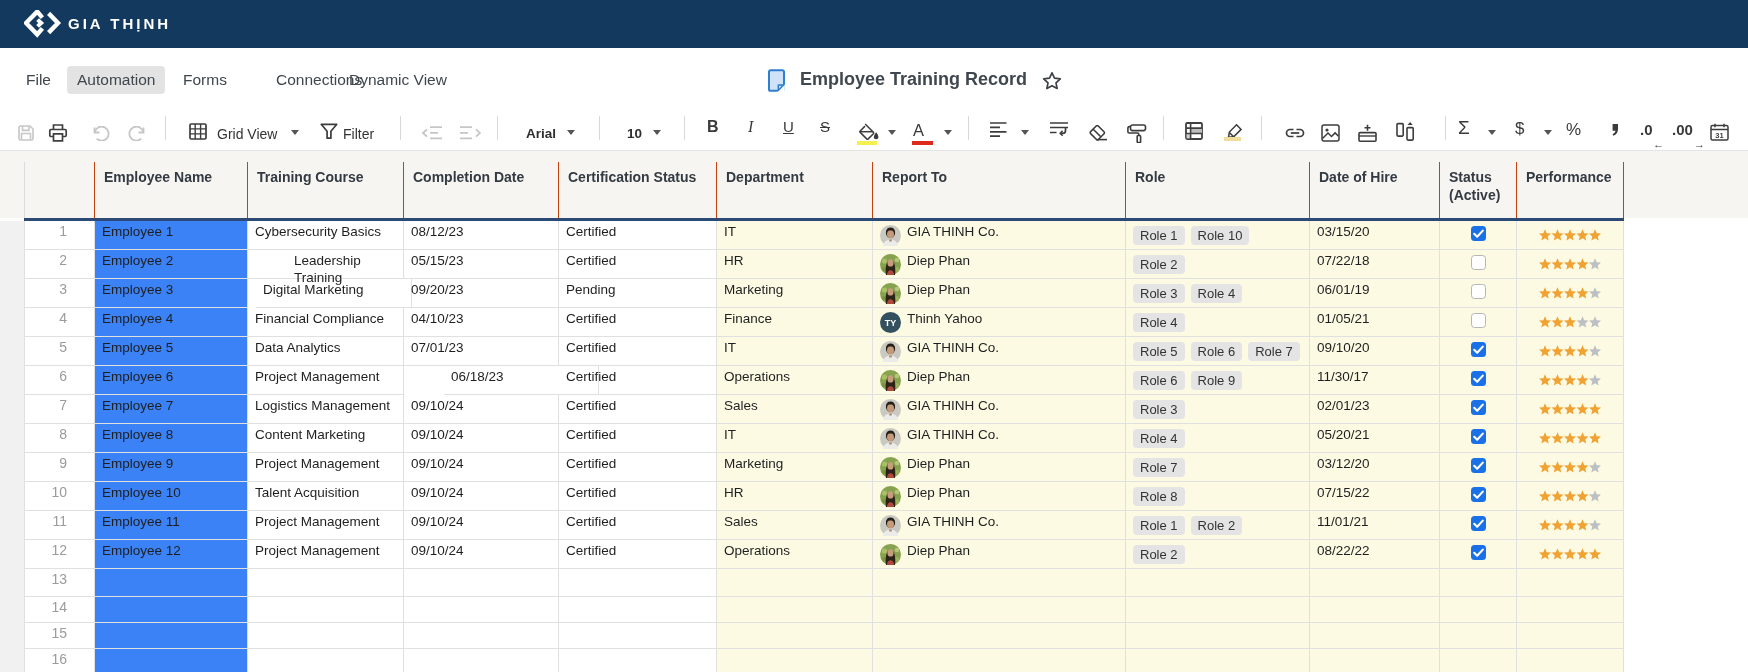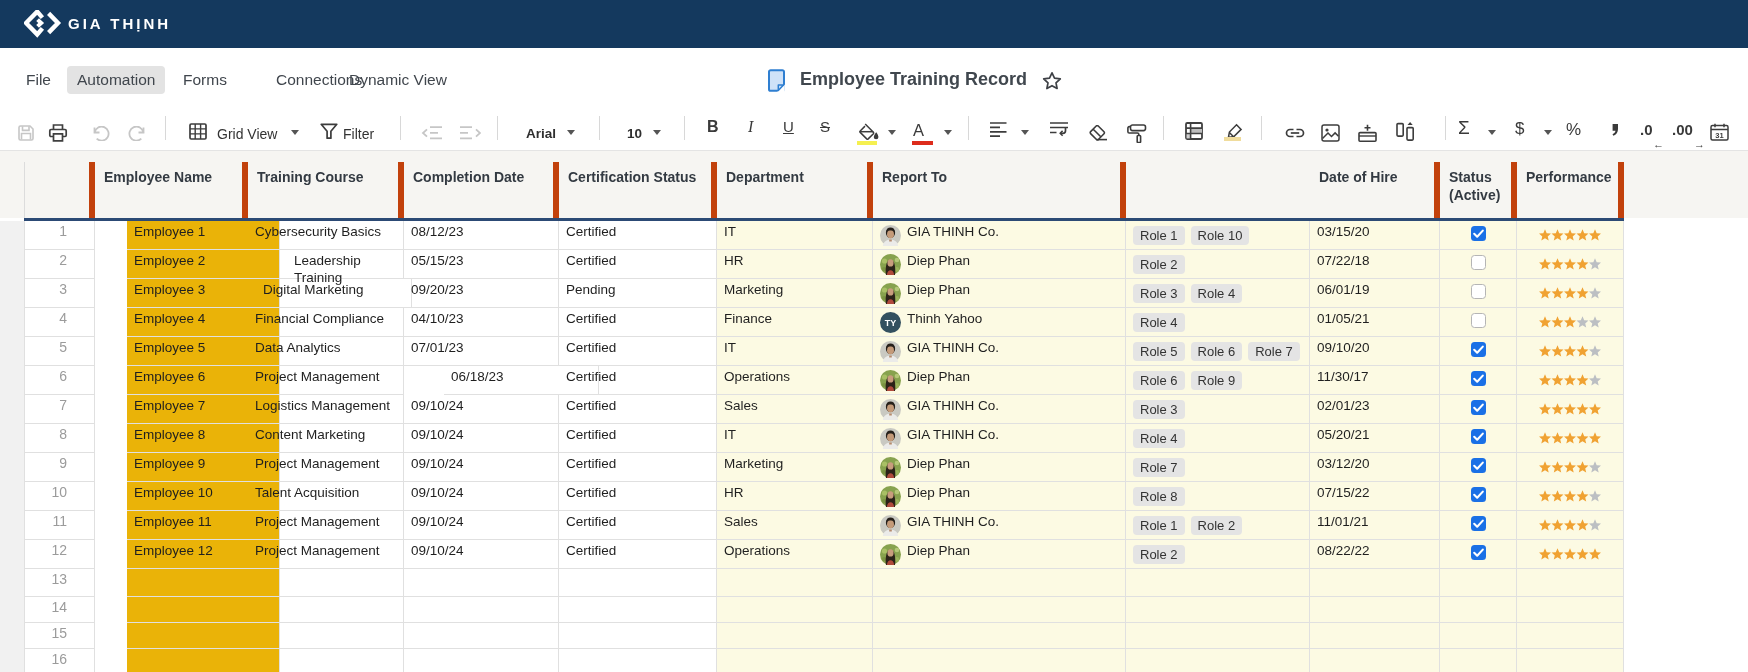--- a/index.html
+++ b/index.html
@@ -17,31 +17,31 @@
   .toolbar { position:absolute; left:0; top:106px; width:1748px; height:45px; background:#fff;
     border-bottom:1px solid #e4e4e4; }
   .tb { position:absolute; }
   .sep { position:absolute; top:10px; width:1px; height:24px; background:#d8d8d8; }
   .tlabel { position:absolute; font-size:13.5px; color:#333; top:20px; line-height:16px; }
   .caret { position:absolute; top:24px; width:0; height:0; border-left:4px solid transparent;
     border-right:4px solid transparent; border-top:5px solid #555; }
   
   .sheet { position:absolute; left:0; top:151px; width:1748px; height:521px; background:#fff; }
   .headband { position:absolute; left:0; top:0; width:1748px; height:67px; background:#f6f5f2; }
-  .hcell { position:absolute; top:11px; height:56px; border-right:6px solid #c2410c;
+  .hcell { position:absolute; top:11px; height:56px; border-right:1px solid #c2410c;
     font-weight:bold; font-size:14px; color:#333a42; padding:7px 0 0 9px; line-height:17.5px; }
   .blueline { position:absolute; left:24px; top:67px; width:1600px; height:3px; background:#2c4a75; }
   .row { position:absolute; left:0; width:1748px; }
   .cell { position:absolute; top:0; height:100%; border-right:1px solid #e0e0e0;
     border-bottom:1px solid #e0e0e0; font-size:13.5px; color:#1f1f1f; padding:2px 0 0 7px; }
   .gutter { position:absolute; left:0; top:70px; width:24px; height:451px; background:#f1f1f1; }
 
   .cell { line-height:17px; }
   .num { border-left:1px solid #e0e0e0; text-align:right; color:#9b9b9b; padding:2px 27px 0 0; font-size:14px; }
-  .cblue { background:#eab308;margin-left:32px; }
+  .cblue { background:#3b82f6; }
   .cyel { background:#fcfae3; }
   .rep { padding-top:12px; }
   .av { position:absolute; left:7px; top:4px; }
   .rep span { position:absolute; left:34px; top:2px; }
   .chip { display:inline-block; height:19px; line-height:19px; background:#e4e4e4; border-radius:4px;
     padding:0 7px; margin-right:6px; font-size:13px; color:#333; }
   .rol { padding-top:5px; padding-left:7px; font-size:0; }
   .cbc { padding:5px 0 0 0; text-align:center; }
   .cb { display:inline-block; width:15px; height:15px; border-radius:3.5px; }
   .cb.on { background:#1a70e6; }
@@ -209,20 +209,21 @@
 </div>
 <div class="sheet" id="sheet">
 <div class="headband">
 <div class="hcell" style="left:24px;width:71px;border-left:1px solid #dcdcdc;"></div>
 <div class="hcell" style="left:95px;width:153px;">Employee Name</div>
 <div class="hcell" style="left:248px;width:156px;">Training Course</div>
 <div class="hcell" style="left:404px;width:155px;">Completion Date</div>
 <div class="hcell" style="left:559px;width:158px;">Certification Status</div>
 <div class="hcell" style="left:717px;width:156px;">Department</div>
 <div class="hcell" style="left:873px;width:253px;">Report To</div>
+<div class="hcell" style="left:1126px;width:184px;">Role</div>
 <div class="hcell" style="left:1310px;width:130px;">Date of Hire</div>
 <div class="hcell" style="left:1440px;width:77px;">Status<br>(Active)</div>
 <div class="hcell" style="left:1517px;width:107px;">Performance</div>
 </div>
 <div class="gutter"></div>
 <div class="blueline"></div>
 <div class="row" style="top:70px;height:29px;">
 <div class="cell num" style="left:24px;width:71px;">1</div>
 <div class="cell cblue" style="left:95px;width:153px;">Employee 1</div>
 <div class="cell" style="left:248px;width:156px;">Cybersecurity Basics</div>

